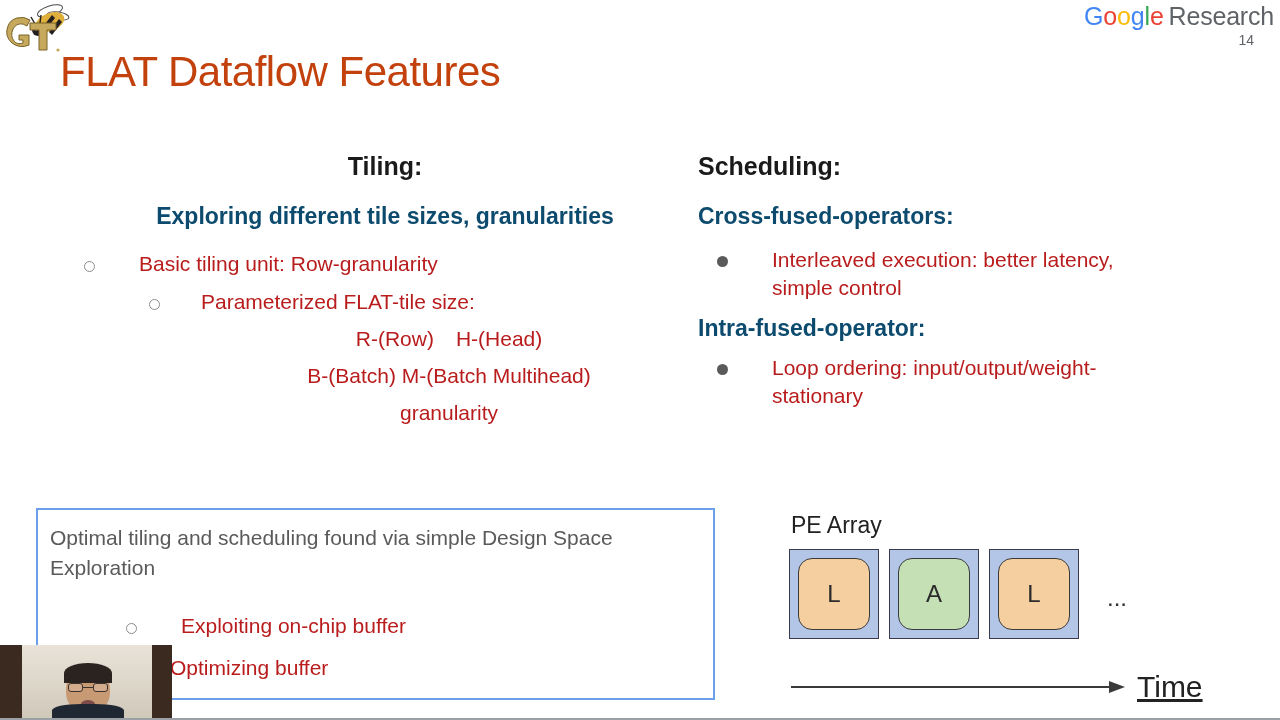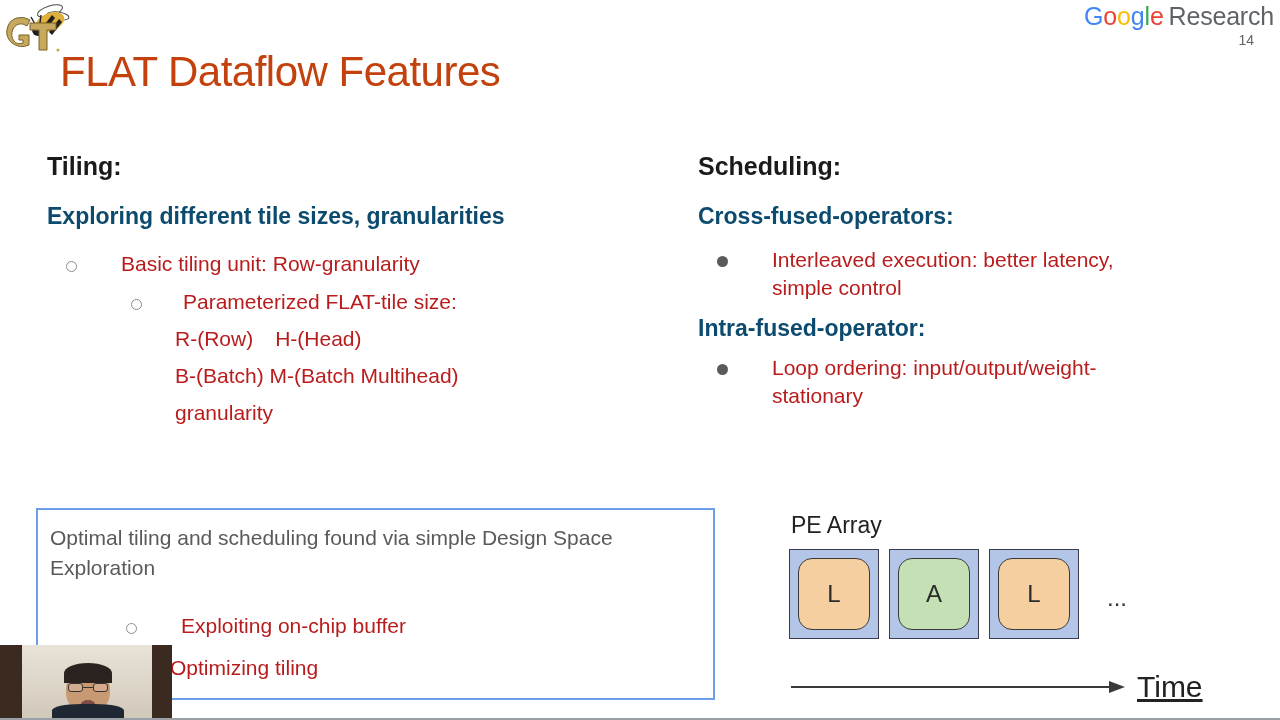--- a/index.html
+++ b/index.html
@@ -93,23 +93,24 @@
     flex: 0 0 auto;
     width: 11px;
     height: 11px;
     border-radius: 50%;
     background: #5a5a5a;
     margin-top: 10px;
   }
   
   #left-col {
     position: absolute;
-    left: 47px;
+    left: 65px;
     top: 152px;
     width: 640px;
+    text-align: center;
   }
   #tiling-head { margin: 0 0 22px 0; }
   #tiling-sub  { margin: 0 0 22px 0; }
   #lvl1-row { margin-left: 19px; }
   #lvl1-row .txt { margin-left: 44px; }
   #lvl2-row { margin-left: 84px; margin-top: 14px;}
   #lvl2-row .txt { margin-left: 41px; }
   .param-line { margin-left: 128px; margin-top: 13px; }
   .sp-wide { display:inline-block; width:22px; }
   
@@ -313,21 +314,21 @@
       <span class="txt body-grey">Loop ordering: input/output/weight-stationary</span>
     </div>
   </div>
 
   <div id="dse-box">
     <div id="dse-text">Optimal tiling and scheduling found via simple Design Space Exploration</div>
     <div id="dse-b1" class="bullet-row" style="position:absolute; top:92px;">
       <span class="bul-open"></span>
       <span class="txt body-grey">Exploiting on-chip buffer</span>
     </div>
-    <div id="dse-b2" class="body-grey" style="position:absolute; top:134px;">Optimizing tiling</div>
+    <div id="dse-b2" class="body-grey" style="position:absolute; top:134px;">Optimizing buffer</div>
   </div>
 
   <div id="pe-diagram">
     <div id="pe-label">PE Array</div>
     <div id="pe-row">
       <div class="pe-cell">
         <div class="pe-inner load">L</div>
       </div>
       <div class="pe-cell">
         <div class="pe-inner attn">A</div>

